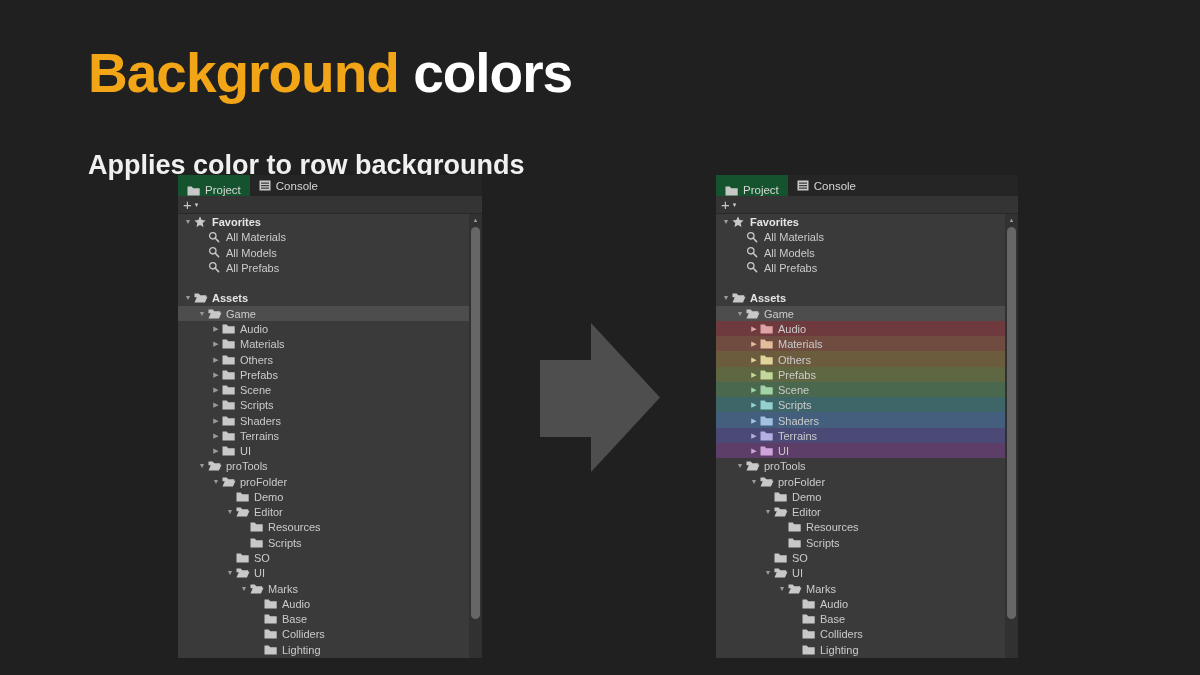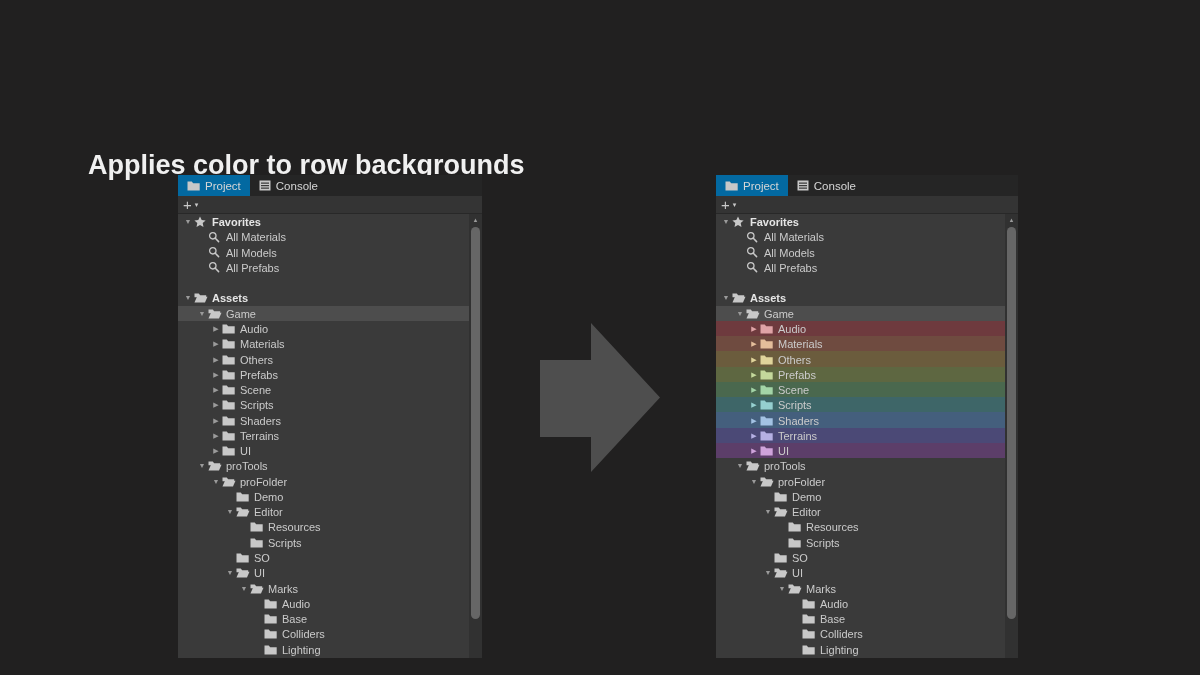--- a/index.html
+++ b/index.html
@@ -12,21 +12,21 @@
   .title .accent{color:#F2A617;}
   .subtitle{position:absolute;left:88px;top:126px;font-size:27px;font-weight:bold;
             color:#F0F0F0;margin-top:24px;}
 
   .panel{position:absolute;top:175px;height:483px;display:flex;flex-direction:column;}
   #panel-before{left:178px;width:304px;}
   #panel-after{left:716px;width:302px;}
 
   .tabbar{height:21px;background:#252525;display:flex;align-items:stretch;flex:0 0 21px;}
   .tab{display:flex;align-items:center;padding:0 9px;gap:5px;font-size:11.5px;color:#D6D6D6;}
-  .tab.active{background:#0369a1;}
+  .tab.active{background:#14532d;align-items:flex-end;}
   .tab .ticon{display:flex;align-items:center;}
 
   .toolbar{height:17px;flex:0 0 17px;background:#343434;border-bottom:1px solid #282828;
            display:flex;align-items:center;padding-left:5px;color:#C9C9C9;}
   .plusbtn{font-size:15px;line-height:13px;}
   .caret{font-size:7px;margin-left:3px;line-height:1;}
 
   .tree{flex:1;position:relative;background:#3A3A3A;overflow:hidden;}
   .row{height:15.276px;display:flex;align-items:center;font-size:11px;color:#CBCBCB;
        white-space:nowrap;}
@@ -43,20 +43,23 @@
   .thumb{position:absolute;left:2px;top:13px;width:9px;height:392px;background:#666666;
          border-radius:4.5px;}
 
   .big-arrow{position:absolute;left:540px;top:323px;}
 </style>
 </head>
 <body>
 
 <div class="stage">
 
+  <div class="title">
+    <span class="accent">Background</span><span> colors</span>
+  </div>
   <div class="subtitle">Applies color to row backgrounds</div>
 
   <div class="panel" id="panel-before">
       <div class="tabbar">
         <div class="tab active">
           <span class="ticon">
             <svg width="13" height="11" viewBox="0 0 13 11">
               <path d="M0.5 1.5 h4.2 l1.5 1.7 h6.5 v7.3 h-12.2 z" fill="#C8C8C8"></path>
             </svg>
           </span>

